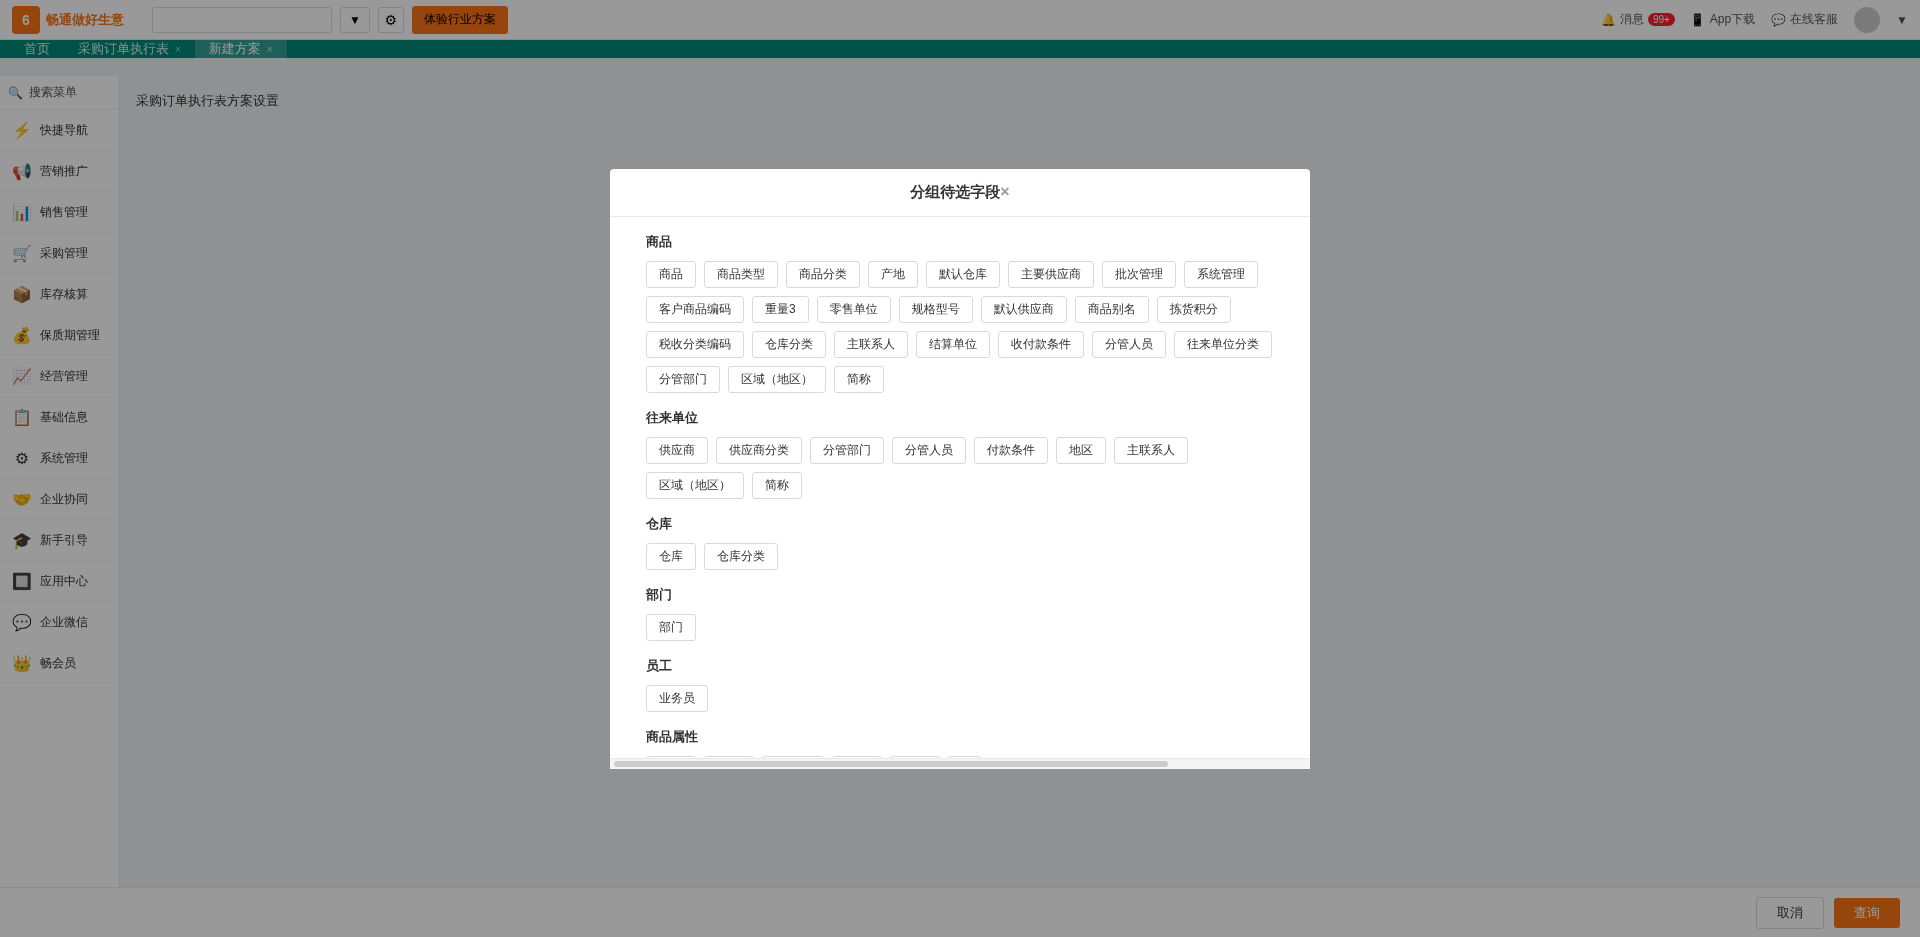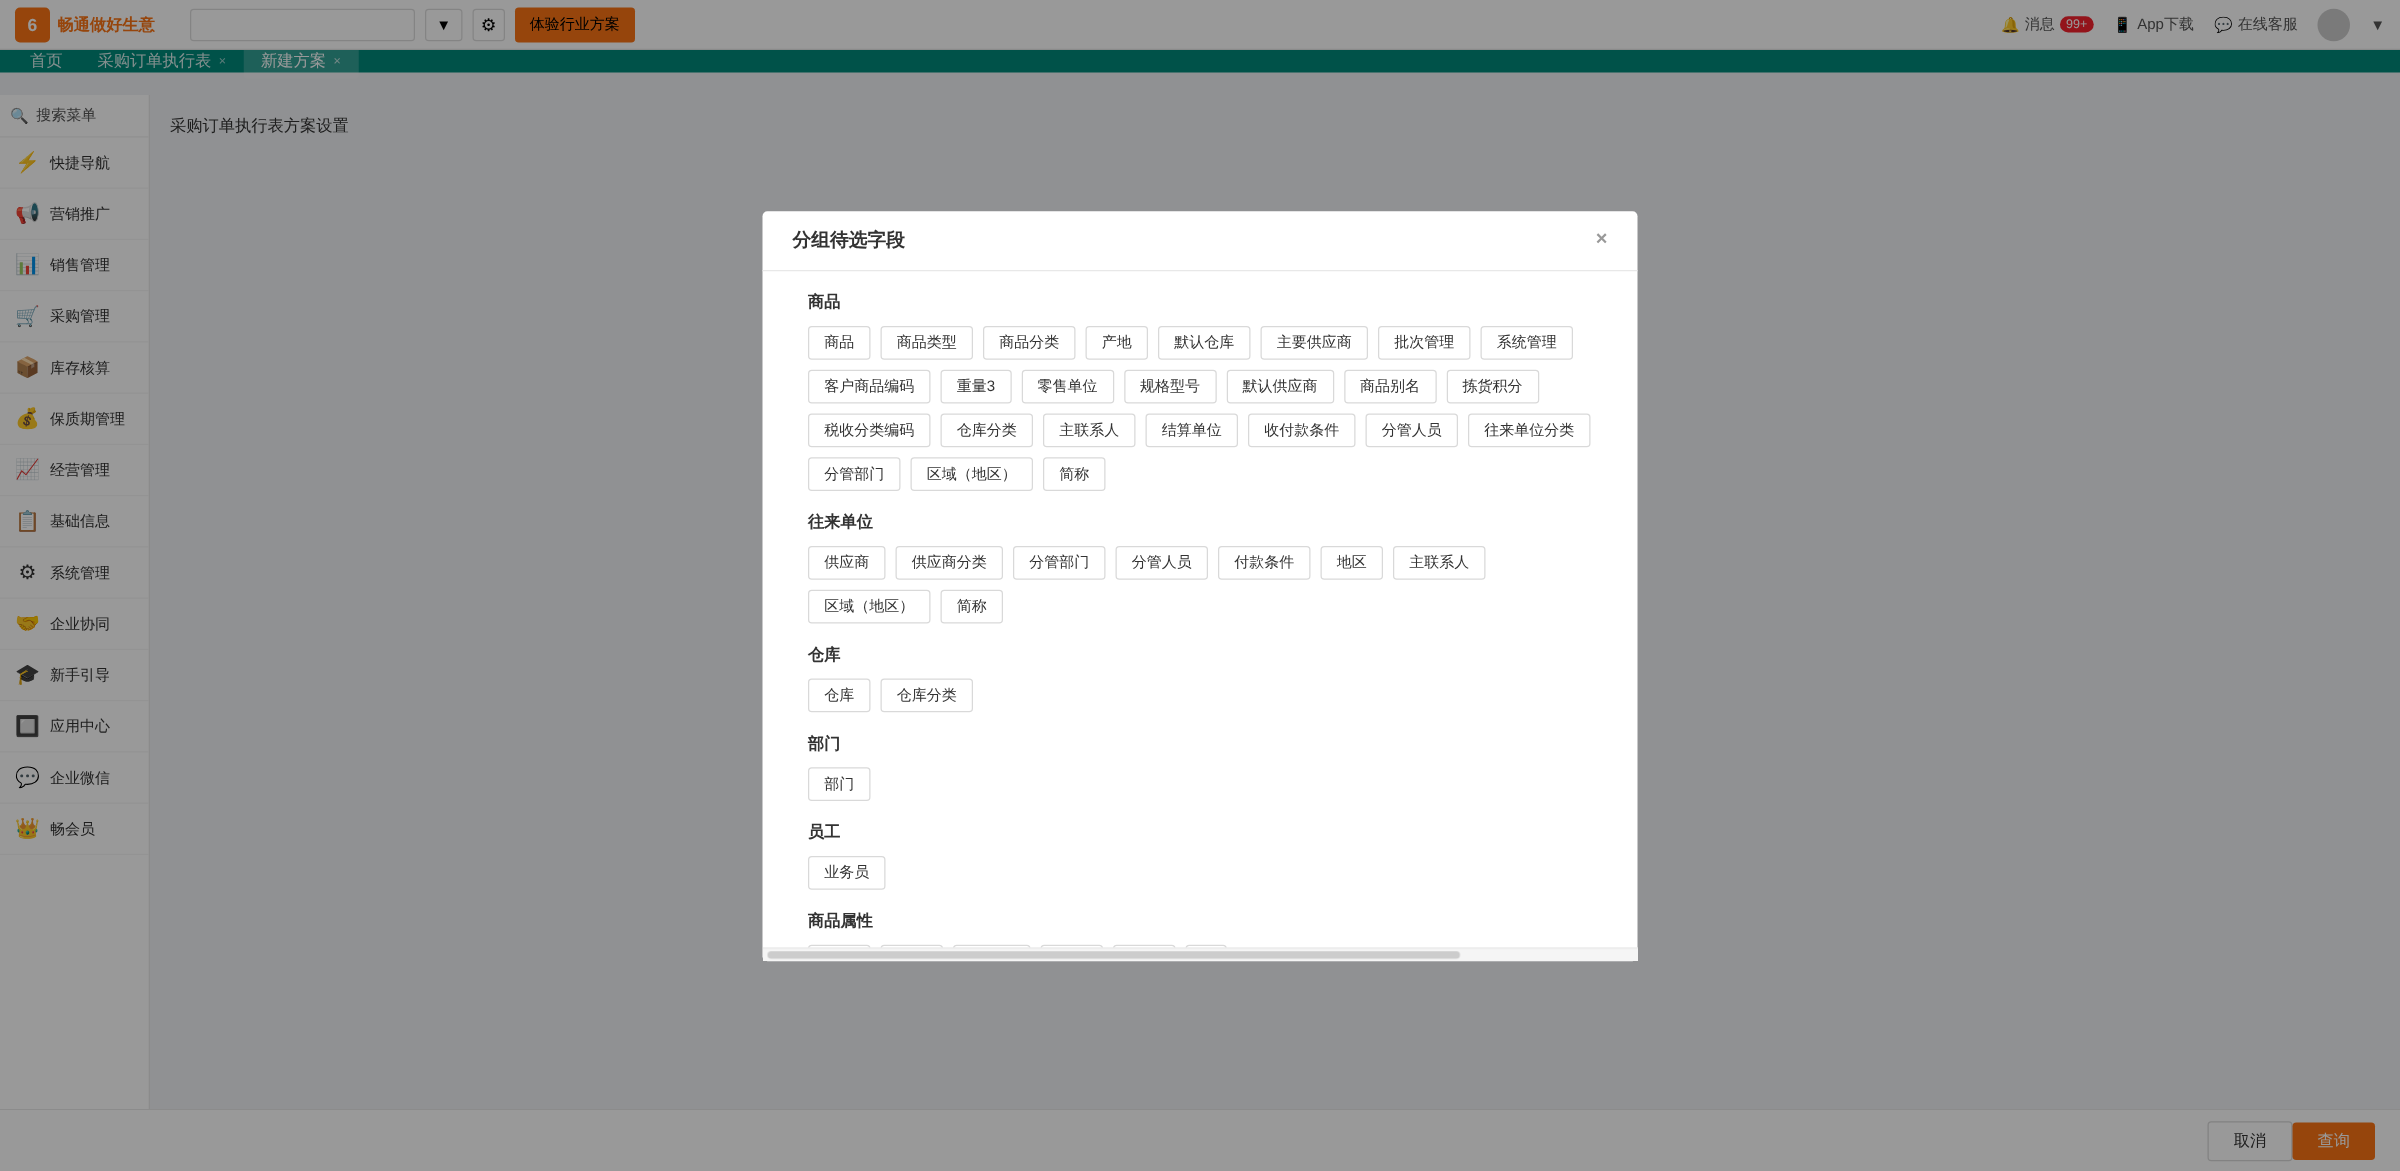--- a/index.html
+++ b/index.html
@@ -195,21 +195,21 @@
       max-height: 600px;
       display: flex;
       flex-direction: column;
       position: relative;
     }
     .modal-header {
       padding: 14px 24px;
       border-bottom: 1px solid #e8e8e8;
       display: flex;
       align-items: center;
-      justify-content: space-between;
+      justify-content: center;
       font-size: 15px;
       font-weight: bold;
       color: #333;
     }
     .modal-close {
       cursor: pointer;
       font-size: 16px;
       color: #999;
     }
     .modal-body {
@@ -248,20 +248,21 @@
     .bottom-bar {
       position: fixed;
       bottom: 0; left: 0; right: 0;
       height: 50px;
       background: white;
       border-top: 1px solid #e8e8e8;
       display: flex;
       align-items: center;
       justify-content: flex-end;
       padding: 0 20px;
+      gap: 10px;
       z-index: 150;
     }
     .btn-cancel {
       padding: 6px 20px;
       border: 1px solid #d9d9d9;
       border-radius: 3px;
       background: white;
       cursor: pointer;
       font-size: 13px;
       color: #333;

